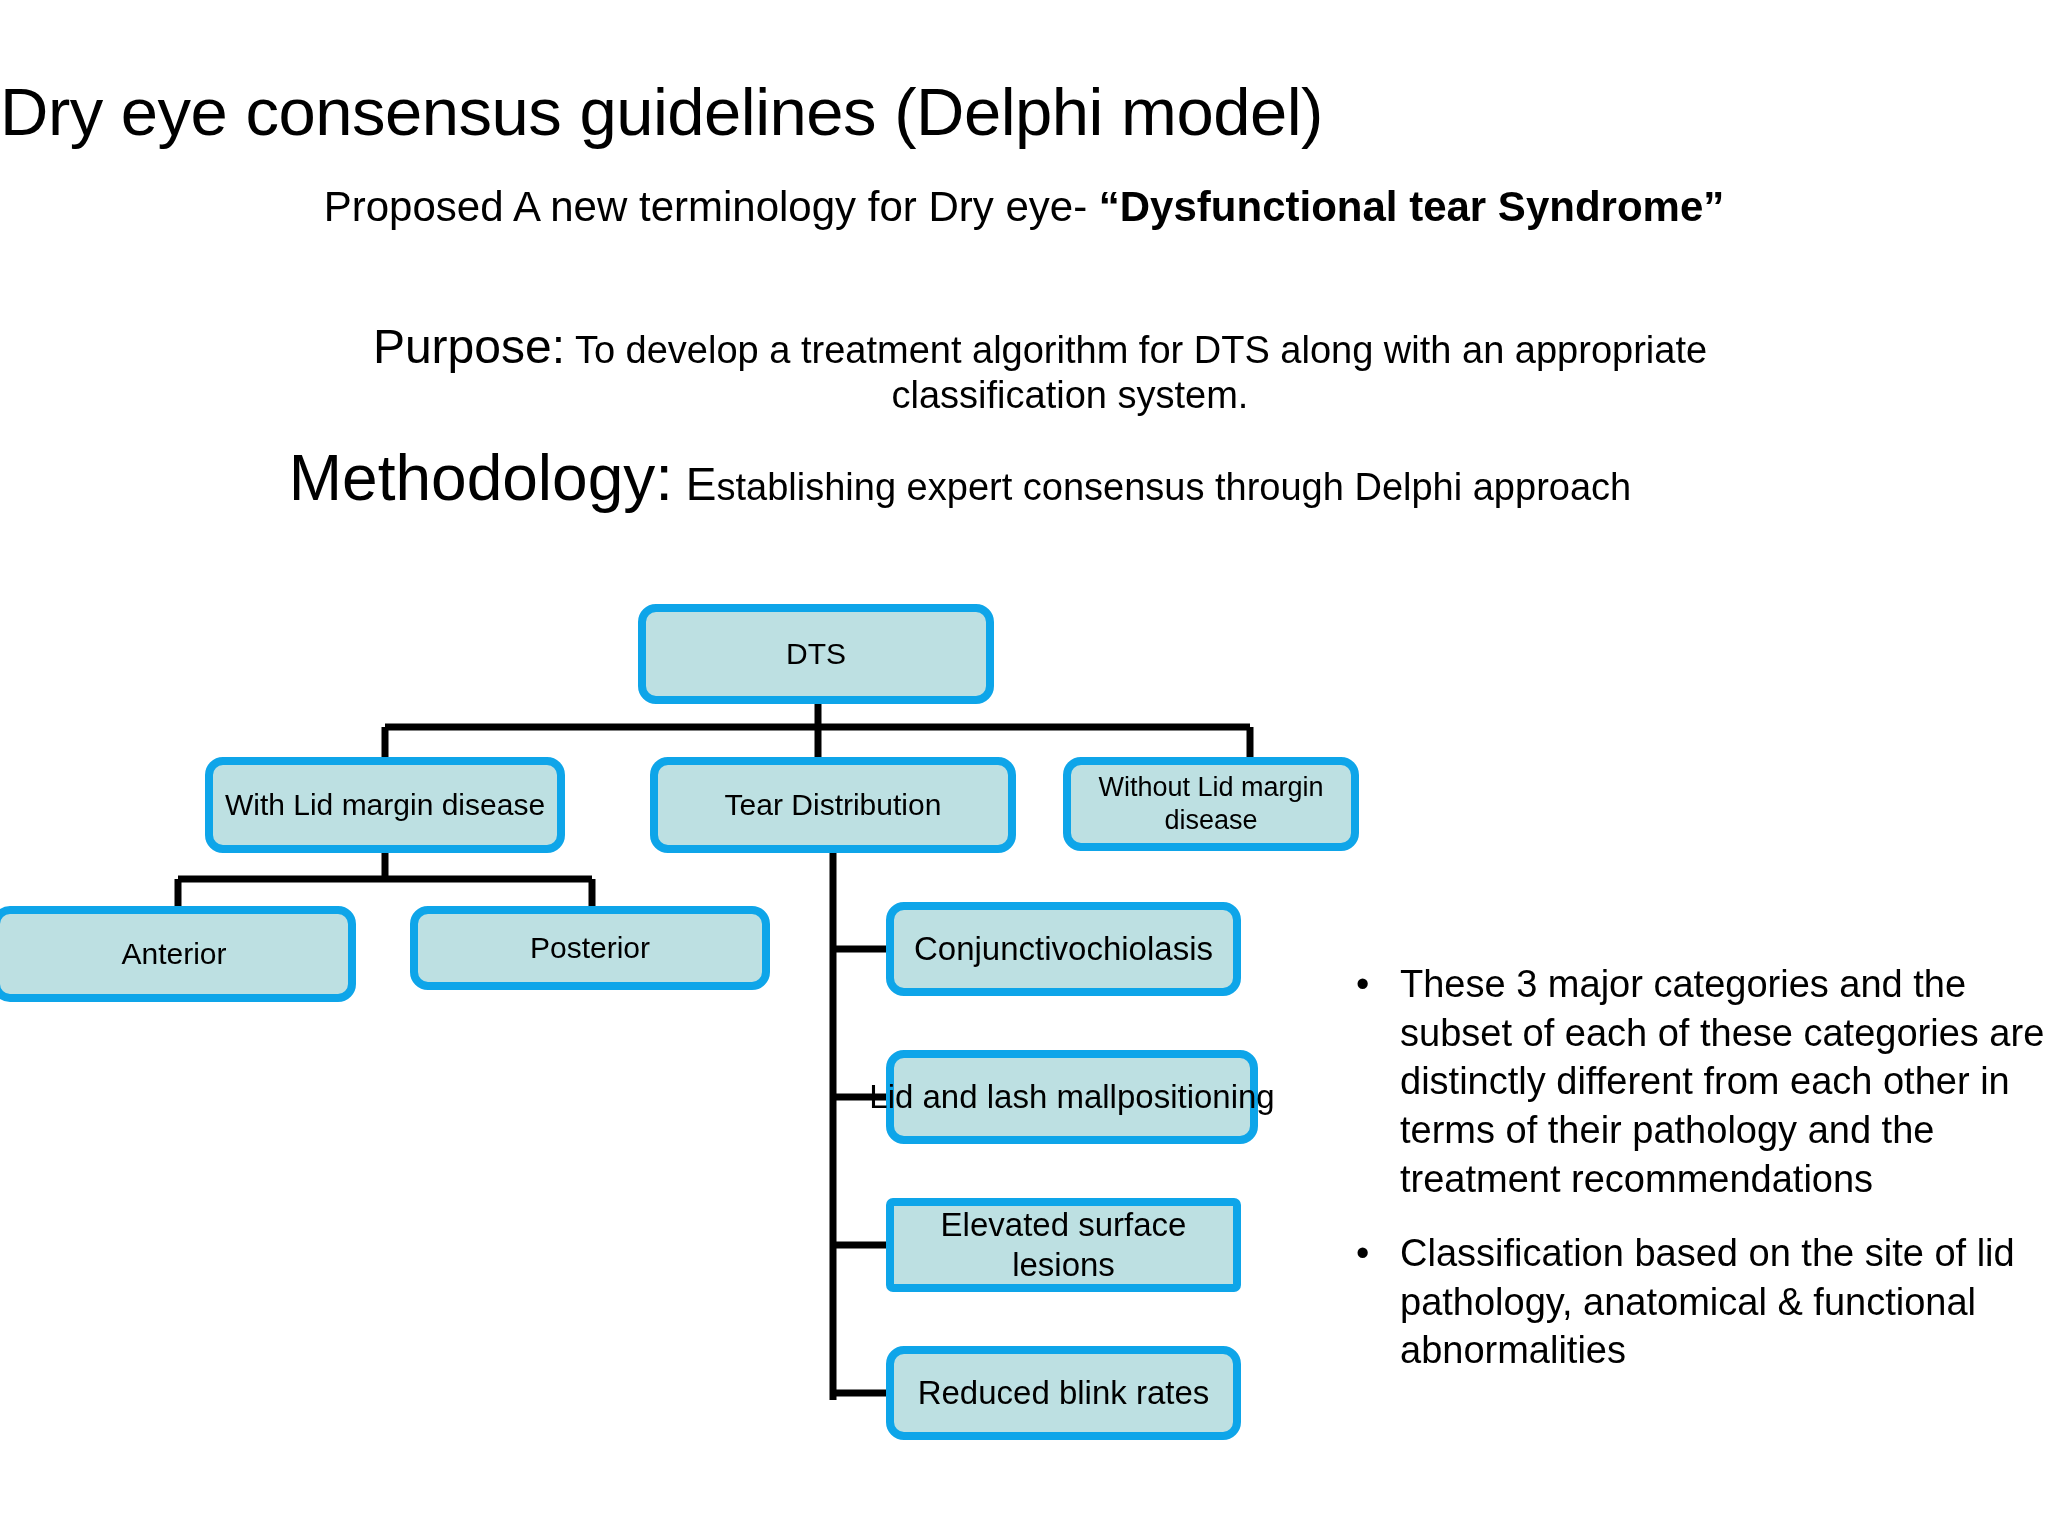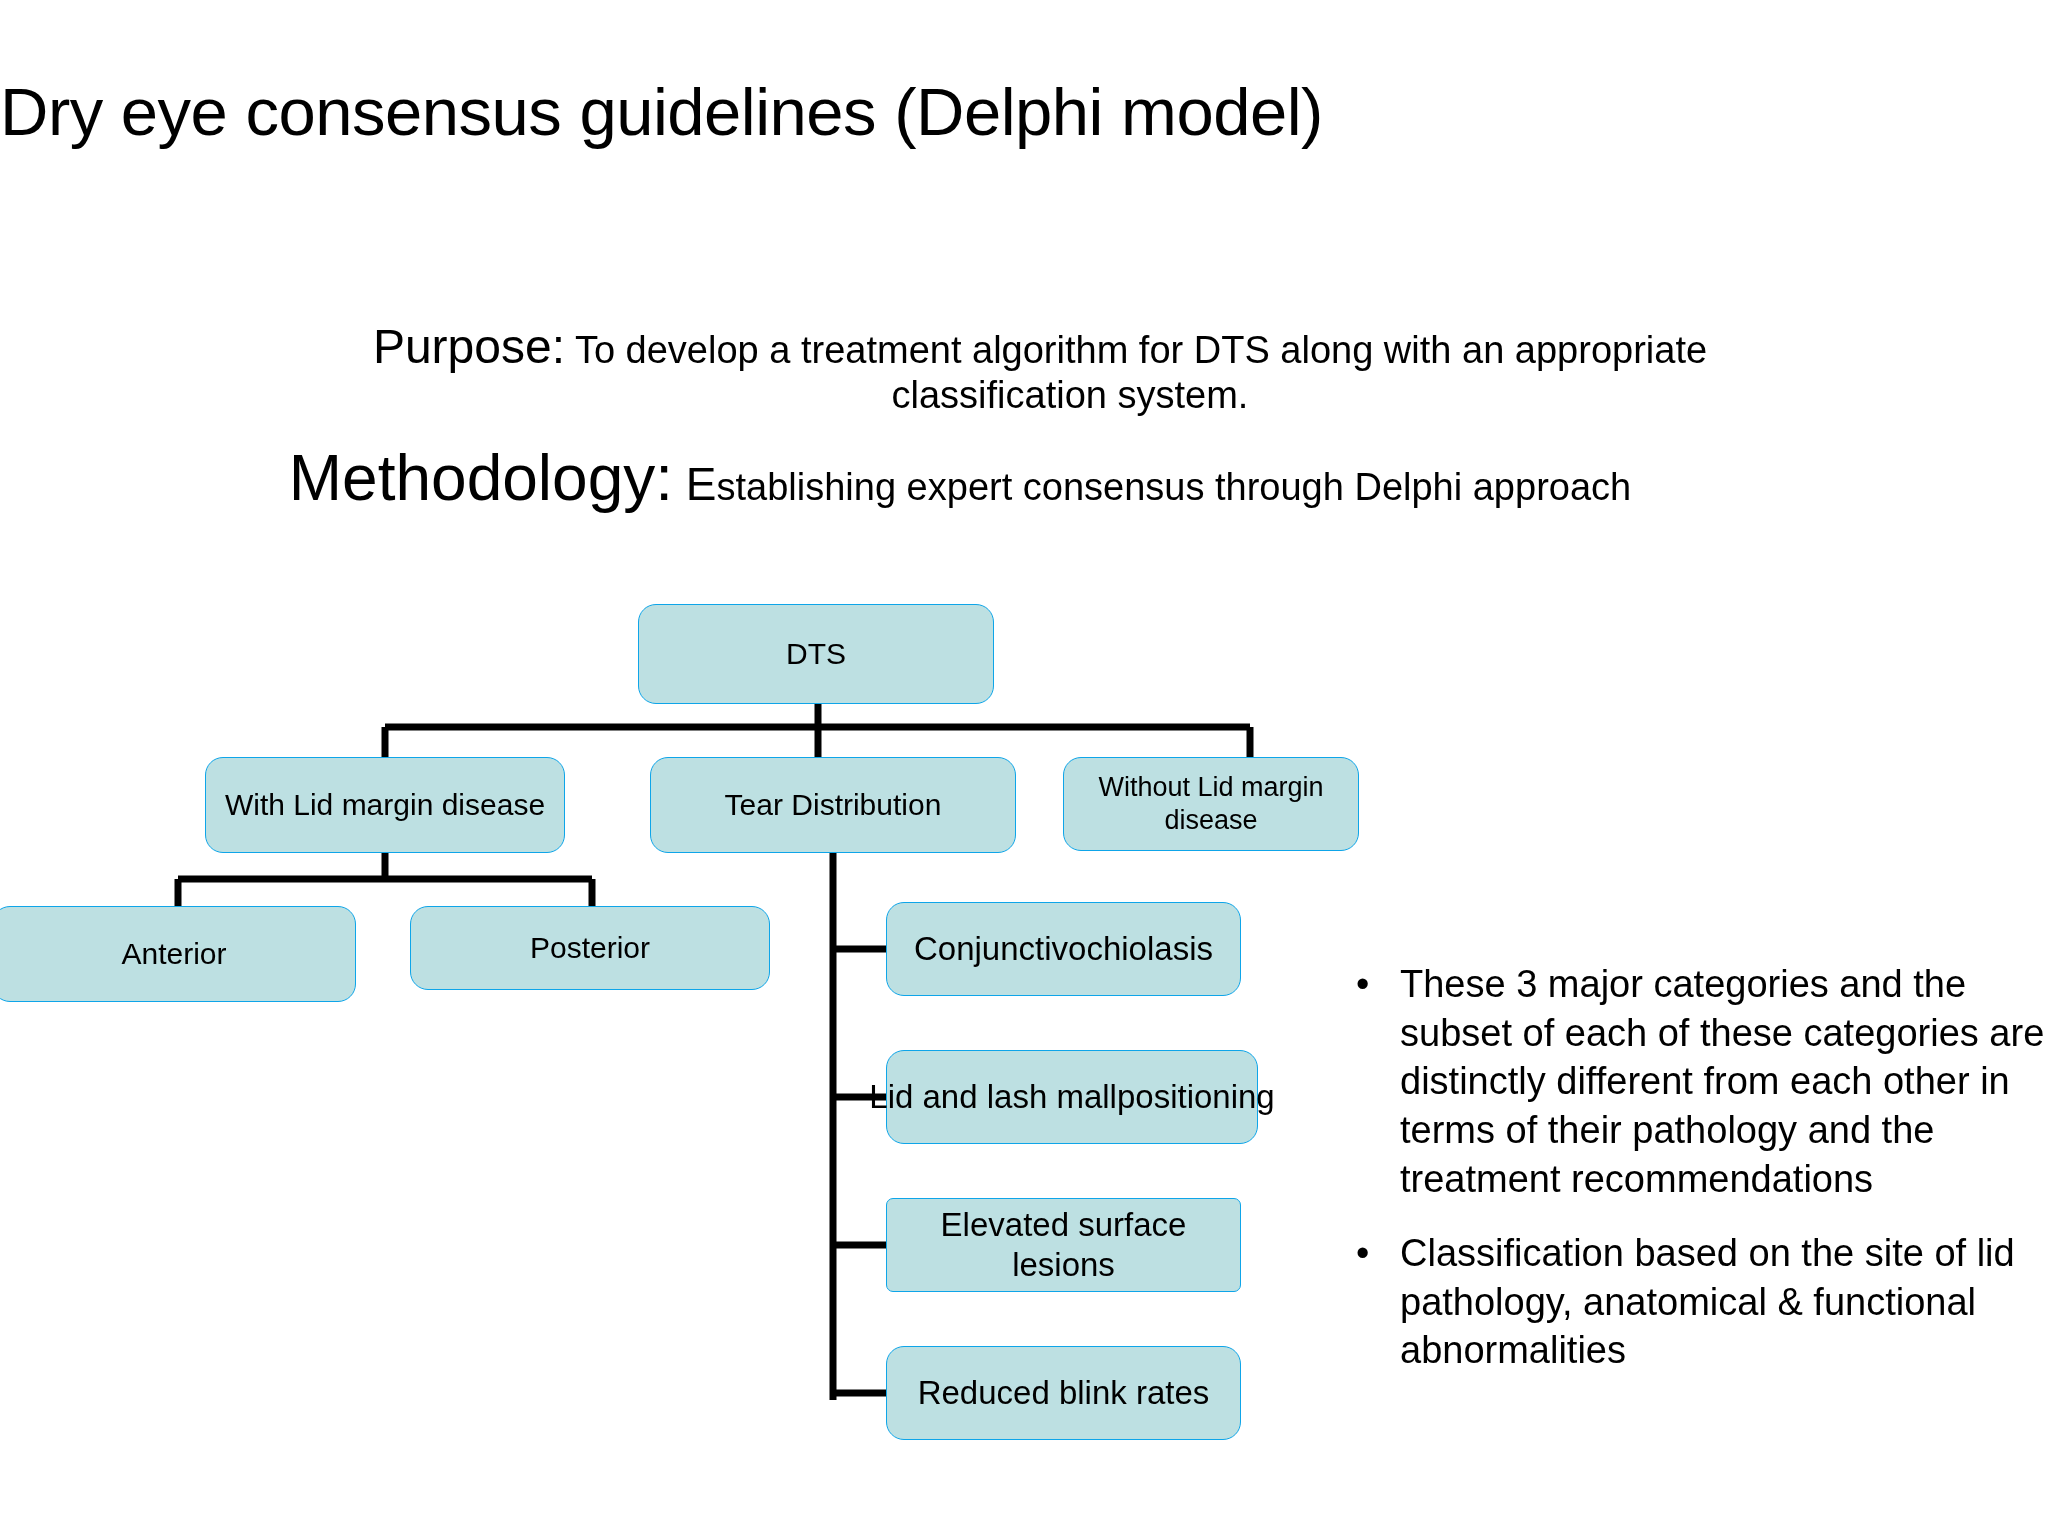--- a/index.html
+++ b/index.html
@@ -81,21 +81,21 @@
     position: absolute;
     left: 0; top: 0;
     width: 2048px;
     height: 1536px;
     pointer-events: none;
   }
   .node {
     position: absolute;
     box-sizing: border-box;
     background: #bde0e2;
-    border: 1px solid #0ea5e9;
+    border: 8px solid #0ea5e9;
     border-radius: 18px;
     display: flex;
     align-items: center;
     justify-content: center;
     text-align: center;
     font-size: 30px;
     line-height: 1.22;
     color: #000000;
     z-index: 3;
     padding: 0 4px;
@@ -126,20 +126,21 @@
     line-height: 1.28;
   }
 </style>
 </head>
 <body>
 
 <div id="slide">
 
   <div id="title">Dry eye consensus guidelines (Delphi model)</div>
 
+  <div id="subtitle"><span>Proposed A new terminology for Dry eye- </span><span class="strong">“Dysfunctional tear Syndrome”</span></div>
 
   <div id="purpose-block">
     <div id="purpose-line1"><span class="lbl">Purpose:</span><span> To develop a treatment algorithm for DTS along with an appropriate</span></div>
     <div id="purpose-line2">classification system.</div>
   </div>
 
   <div id="methodology"><span class="lbl">Methodology:</span><span class="cap"> E</span><span>stablishing expert consensus through Delphi approach</span></div>
 
 
   <svg id="diagram" viewBox="0 0 2048 1536" xmlns="http://www.w3.org/2000/svg">

